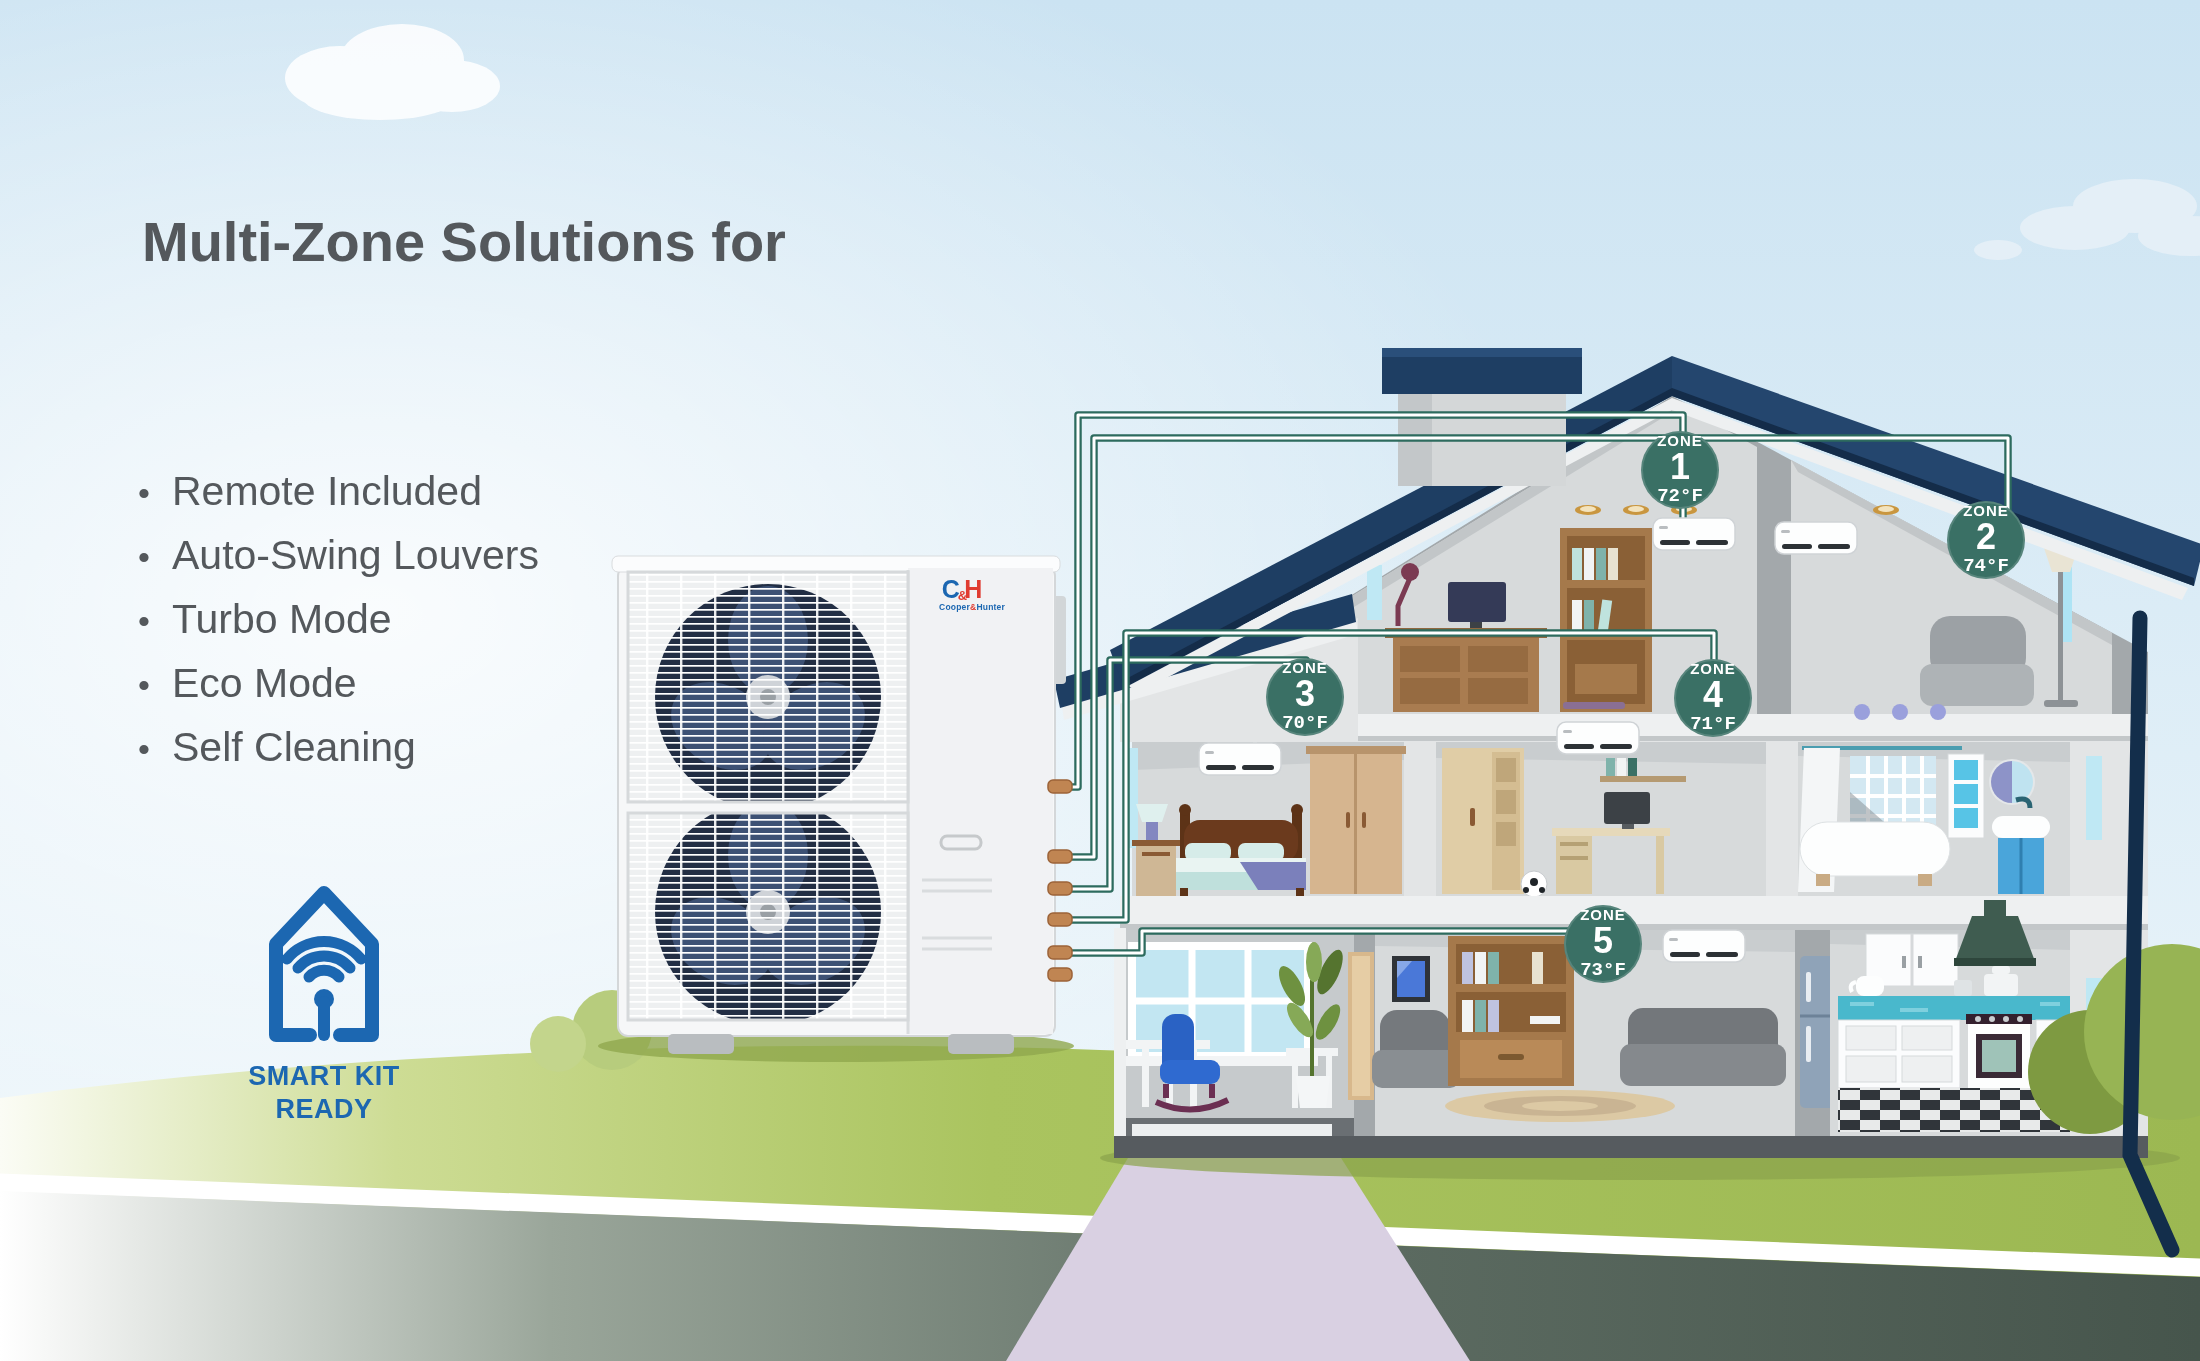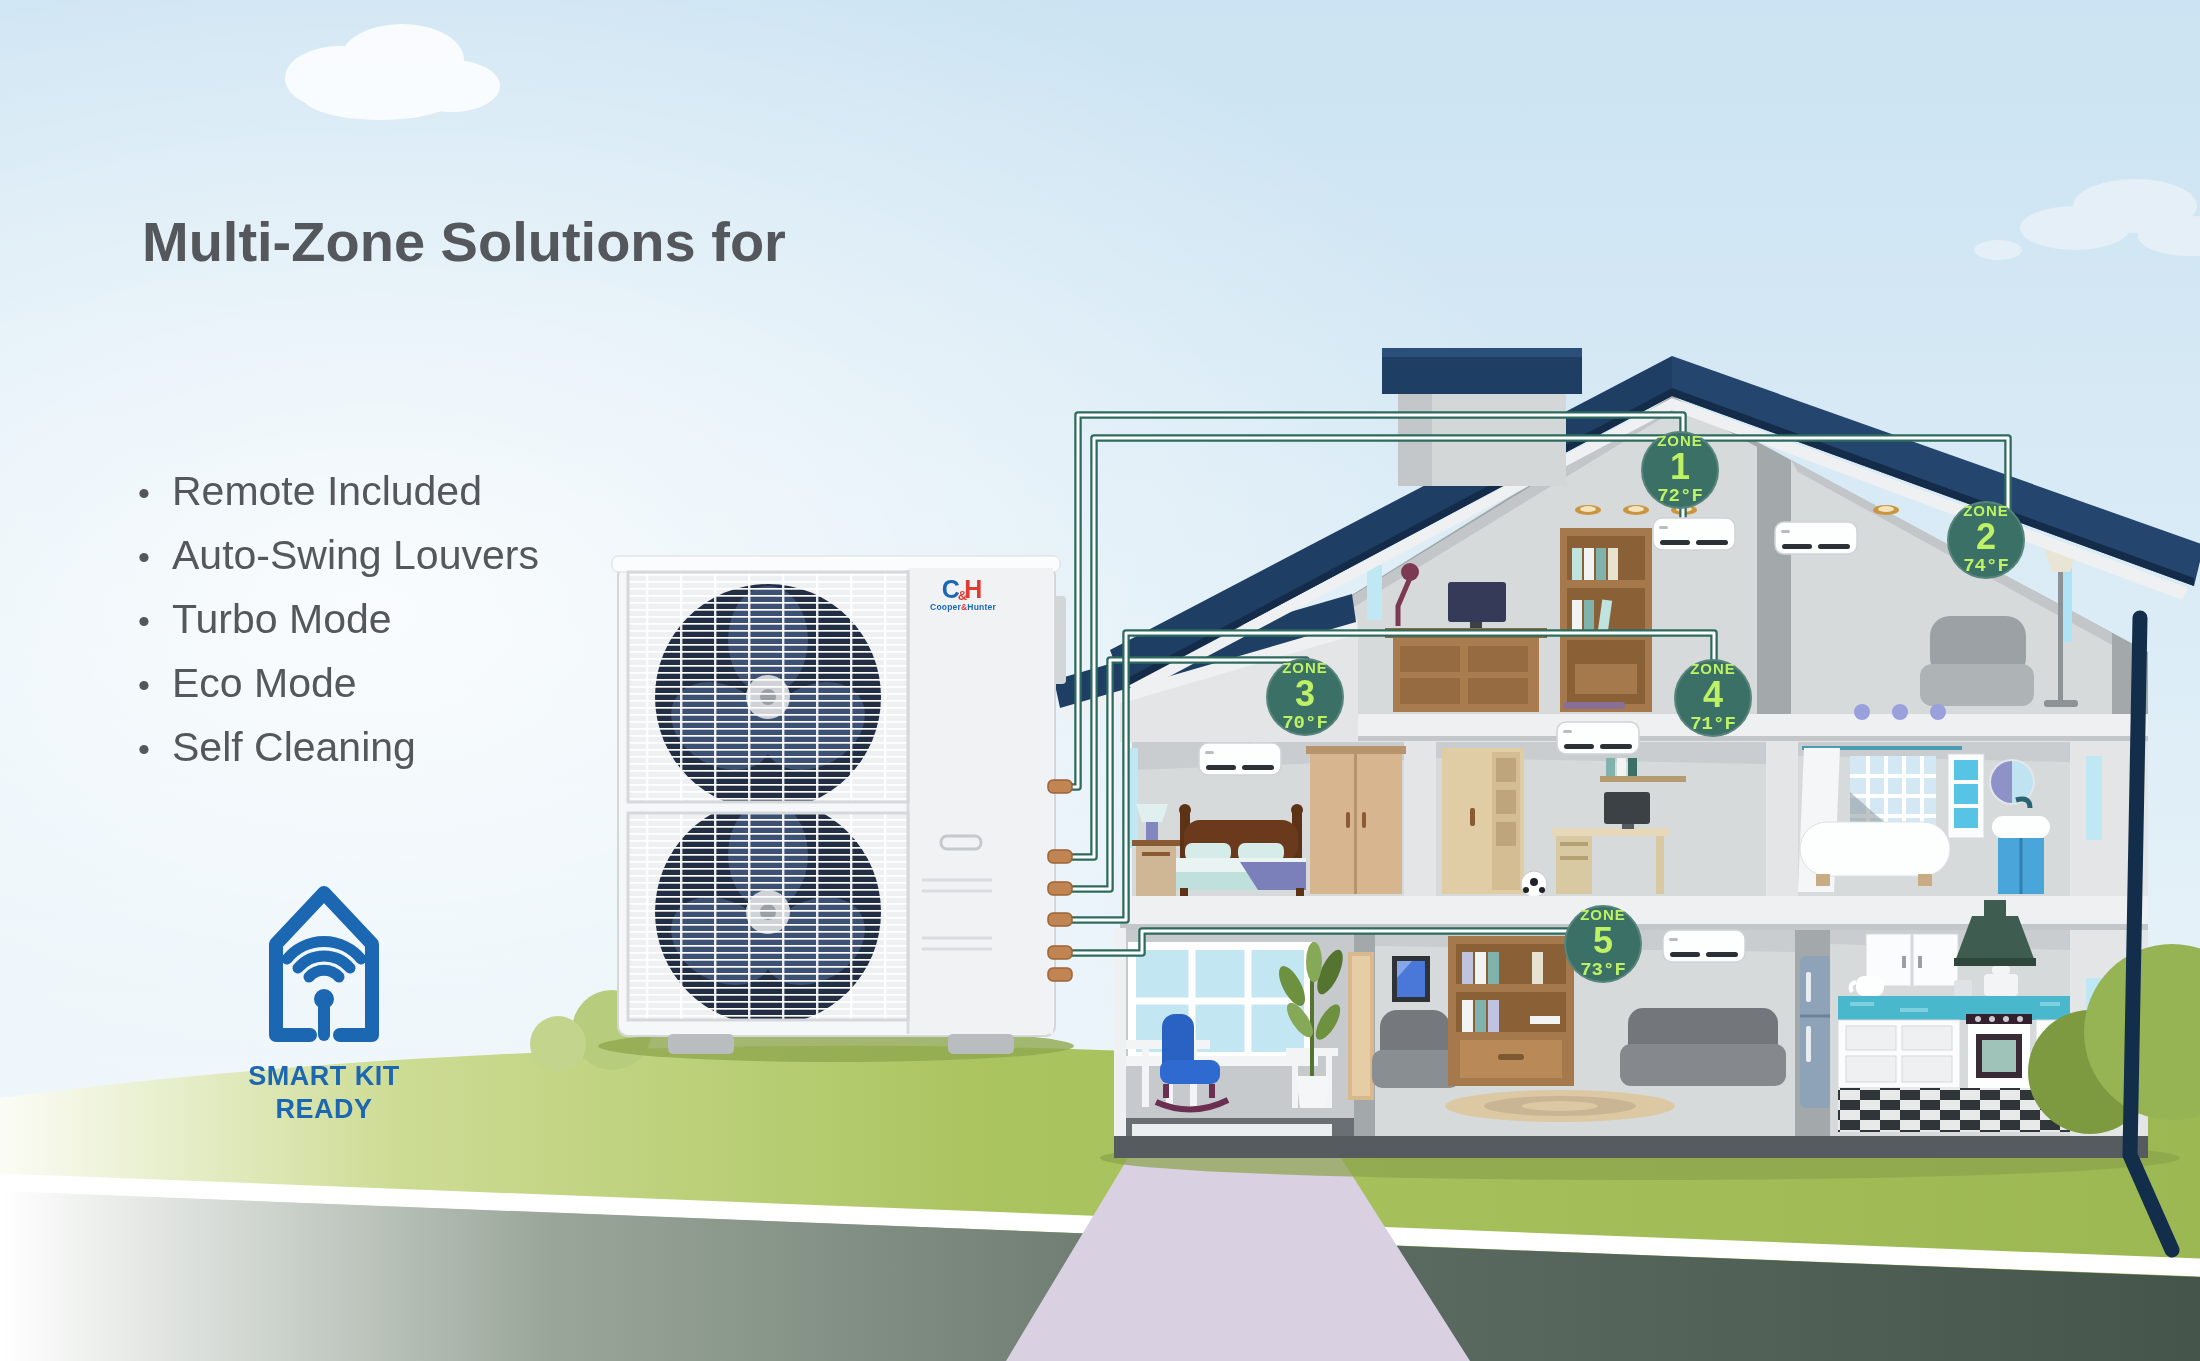--- a/index.html
+++ b/index.html
@@ -12,24 +12,24 @@
             list-style:none;color:#54585c;font-size:41px;line-height:62px;}
   .features .bullet{display:inline-block;width:34px;font-size:34px;}
   .smartkit{position:absolute;left:236px;top:872px;width:176px;text-align:center;}
   .smartkit-text{color:#1c67b1;font-weight:800;font-size:27px;line-height:33px;
                  letter-spacing:.5px;margin-top:14px;}
   .ch-logo{position:absolute;left:921px;top:577px;width:84px;text-align:center;line-height:1;}
   .ch-top{font-weight:700;font-size:25px;letter-spacing:-1px;}
   .ch-top .c{color:#1c67b1;}
   .ch-top .amp{color:#e03c31;font-size:13px;position:relative;top:2px;left:-1px;}
   .ch-top .h{color:#e03c31;position:relative;left:-3px;}
-  .ch-sub{font-size:8.5px;font-weight:700;letter-spacing:.2px;margin-top:1px;}
+  .ch-sub{font-size:8.5px;font-weight:700;letter-spacing:.2px;margin-top:1px;text-align:right;}
   .ch-sub .c{color:#1c67b1;} .ch-sub .amp{color:#e03c31;} .ch-sub .h{color:#1c67b1;}
   .badge{position:absolute;width:78px;height:78px;border-radius:50%;background:#3a7065;
-         color:#bef264;display:flex;flex-direction:column;align-items:center;
+         color:#ffffff;display:flex;flex-direction:column;align-items:center;
          justify-content:center;text-align:center;font-weight:700;
          box-shadow:0 0 0 2px rgba(255,255,255,.15) inset;}
   .badge .z{font-size:15px;letter-spacing:1px;line-height:1;}
   .badge .n{font-size:36px;line-height:1.05;}
   .badge .t{font-size:19px;line-height:1.1;font-family:Liberation Mono, monospace;}
   .b1{left:1641px;top:431px;} .b2{left:1947px;top:501px;} .b3{left:1266px;top:658px;}
   .b4{left:1674px;top:659px;} .b5{left:1564px;top:905px;}
 </style>
 </head>
 <body>

